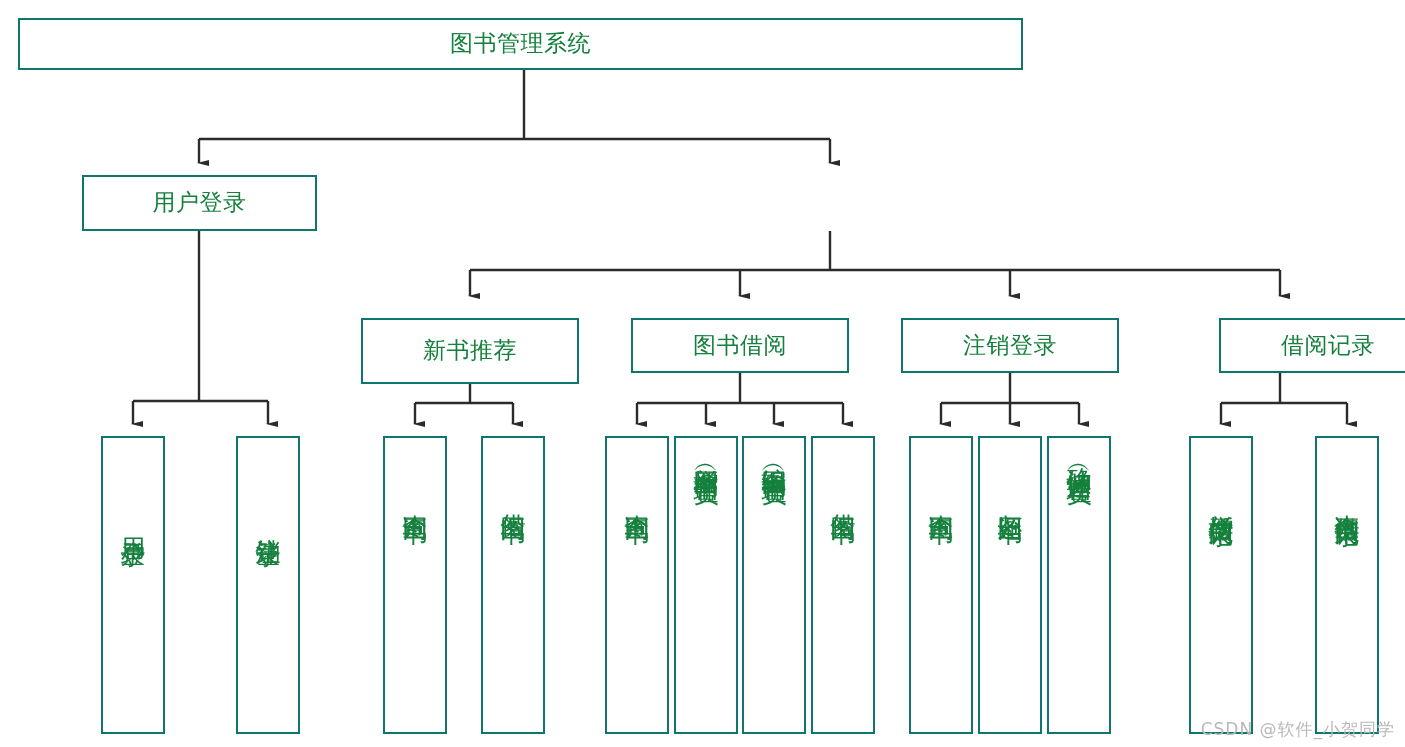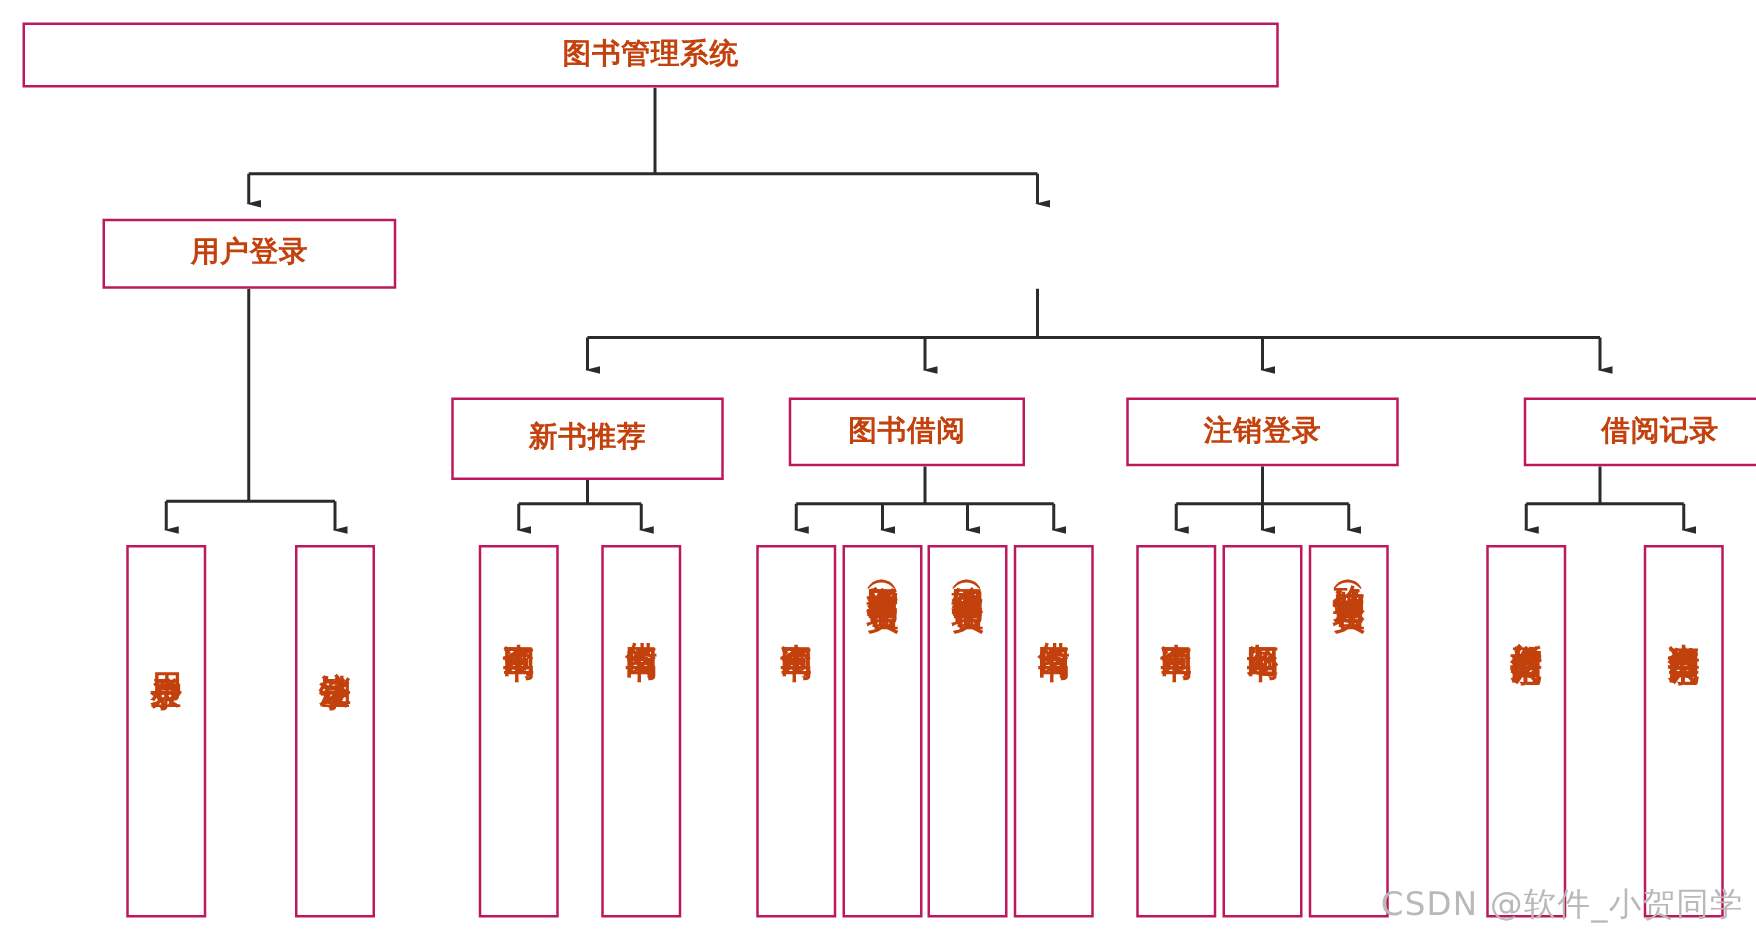--- a/index.html
+++ b/index.html
@@ -23,26 +23,25 @@
     left: 0;
     top: 0;
     width: 1405px;
     height: 747px;
     pointer-events: none;
   }
   .node {
     position: absolute;
     box-sizing: border-box;
     background: #ffffff;
-    border: 2px solid #be185d;
+    border: 2px solid #0f766e;
     display: flex;
     align-items: center;
     justify-content: center;
-    color: #c2410c;
-    font-weight: bold;
+    color: #15803d;
   }
   .node .node-label {
     display: block;
     text-align: center;
     line-height: 1.18;
     letter-spacing: 0.5px;
   }
   
   .node.horiz .node-label {
     writing-mode: horizontal-tb;
@@ -71,21 +70,21 @@
   .node.vert.midsm .node-label {
     margin-top: 52px;
   }
   .node.vert.top .node-label {
     margin-top: 6px;
   }
   #watermark {
     position: absolute;
     right: 10px;
     bottom: 6px;
-    font-size: 26px;
+    font-size: 17px;
     color: #b9b9b9;
     letter-spacing: 1px;
     white-space: nowrap;
     user-select: none;
   }
 </style>
 </head>
 <body>
 
 <div id="diagram-root">
@@ -146,21 +145,21 @@
 
   <div class="node horiz" style="left:82px; top:175px; width:235px; height:56px;">
     <span class="node-label">用户登录</span>
   </div>
 
 
   <div class="node horiz" style="left:361px; top:318px; width:218px; height:66px;">
     <span class="node-label">新书推荐</span>
   </div>
 
-  <div class="node horiz" style="left:631px; top:318px; width:189px; height:55px;">
+  <div class="node horiz" style="left:631px; top:318px; width:218px; height:55px;">
     <span class="node-label">图书借阅</span>
   </div>
 
   <div class="node horiz" style="left:901px; top:318px; width:218px; height:55px;">
     <span class="node-label">注销登录</span>
   </div>
 
   <div class="node horiz" style="left:1171px; top:318px; width:218px; height:55px;margin-left:48px;">
     <span class="node-label">借阅记录</span>
   </div>

